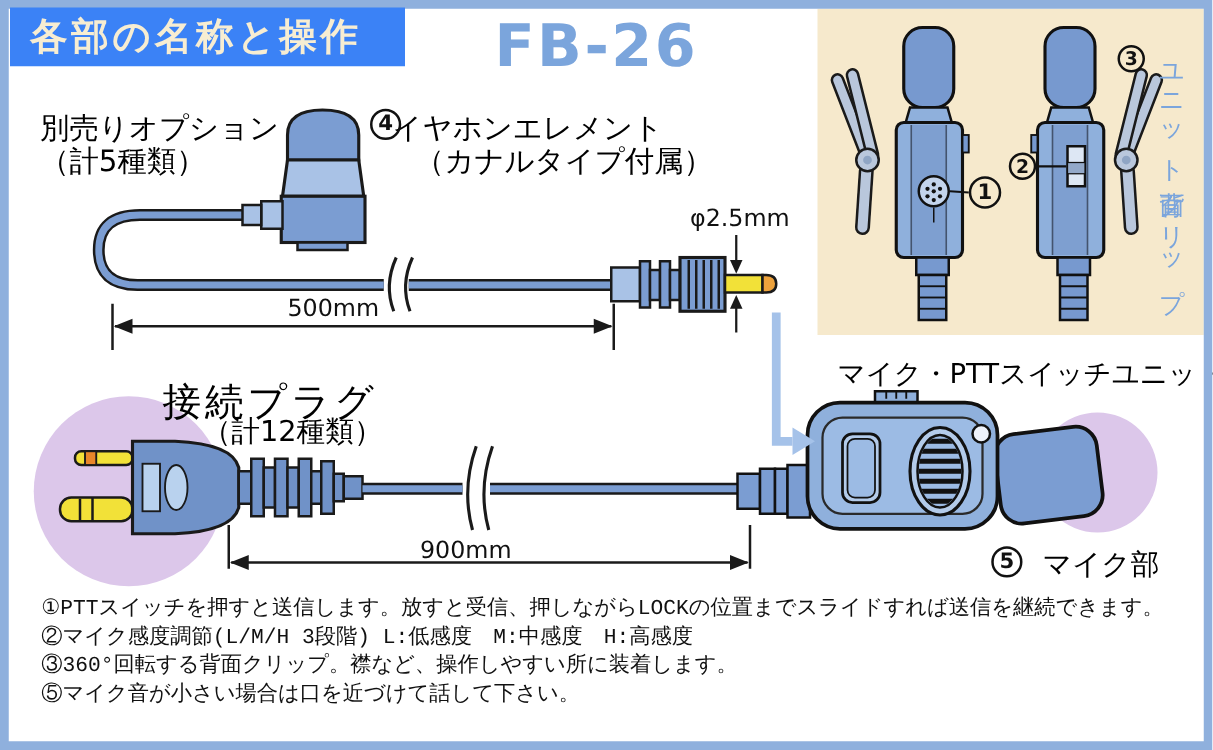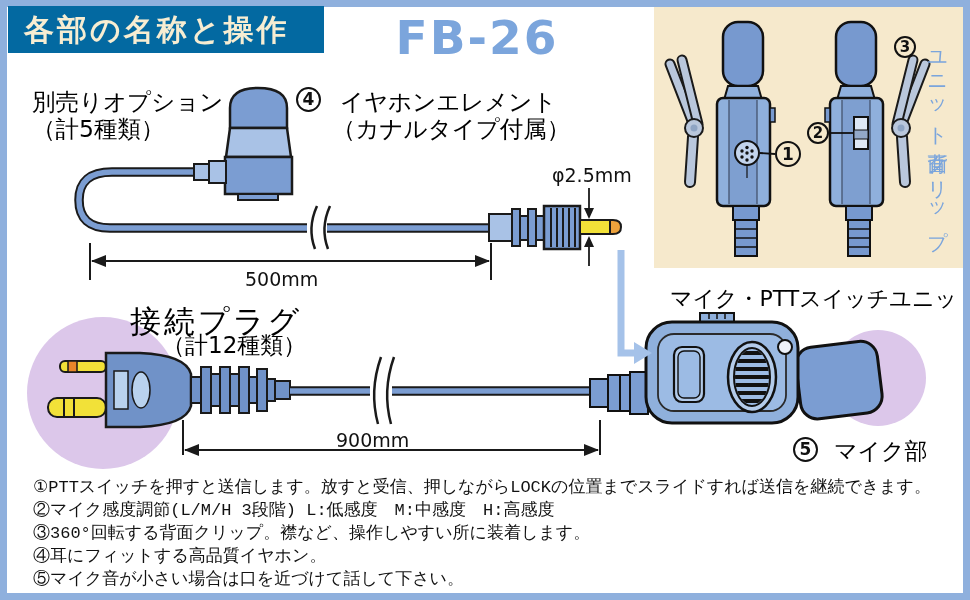--- a/index.html
+++ b/index.html
@@ -7,21 +7,21 @@
     width:970px;height:600px;position:relative;overflow:hidden;
     background:#ffffff;
     font-family:"DejaVu Sans","Liberation Sans",sans-serif;
   }
   .frame{
     position:absolute;inset:0;border:7px solid #8fb0dd;
     z-index:6;pointer-events:none;
   }
   .badge{
     position:absolute;left:8px;top:6px;width:300px;height:47px;
-    background:#0369a1;color:#f7edd2;font-size:30px;font-weight:bold;
+    background:#3b82f6;color:#f7edd2;font-size:30px;font-weight:bold;
     line-height:47px;padding-left:16px;letter-spacing:3px;z-index:7;
   }
   .model-title{
     position:absolute;left:392px;top:10px;width:170px;text-align:center;
     color:#7ba5dc;font-size:47px;font-weight:bold;letter-spacing:2px;z-index:2;
   }
   .cream-panel{
     position:absolute;left:654px;top:7px;width:309px;height:261px;
     background:#f6e9cc;z-index:0;
   }
@@ -240,39 +240,38 @@
     <line x1="830" y1="133" x2="853" y2="133" stroke="#111" stroke-width="1.8"></line>
   </g>
 </svg>
 
 <div class="badge">各部の名称と操作</div>
 <div class="model-title">FB-26</div>
 
 <div class="lbl" style="left:32px;top:86px;font-size:23.5px;">別売りオプション</div>
 <div class="lbl" style="left:32px;top:113px;font-size:23.5px;">（計5種類）</div>
 <span class="cnum big" style="left:296px;top:87px;">4</span>
-<div class="lbl" style="left:340px;top:86px;font-size:23.5px;">イヤホンエレメント</div>
+<div class="lbl" style="left:314px;top:86px;font-size:23.5px;">イヤホンエレメント</div>
 <div class="lbl" style="left:332px;top:113px;font-size:23.5px;">（カナルタイプ付属）</div>
 <div class="dim-lbl" style="left:552px;top:164px;text-align:center;">φ2.5mm</div>
-<div class="dim-lbl" style="left:245px;top:236px;margin-top:32px;">500mm</div>
+<div class="dim-lbl" style="left:230px;top:236px;">500mm</div>
 
 <span class="cnum small" style="left:775px;top:141px;width:26px;height:26px;font-size:17px;line-height:22px;">1</span>
 <span class="cnum small" style="left:807px;top:122px;">2</span>
 <span class="cnum small" style="left:894px;top:36px;">3</span>
 <div class="vert-lbl" style="left:925px;top:38px;height:225px;">ユニット背面クリップ</div>
 
 <div class="lbl" style="left:130px;top:301px;font-size:31px;letter-spacing:3px;">接続プラグ</div>
 <div class="lbl" style="left:162px;top:330px;font-size:23px;">（計12種類）</div>
 <div class="dim-lbl" style="left:336px;top:429px;">900mm</div>
 
 <div class="lbl" style="left:670px;top:284px;font-size:22px;">マイク・PTTスイッチユニット</div>
 <span class="cnum big" style="left:793px;top:437px;">5</span>
 <div class="lbl" style="left:834px;top:436px;font-size:23px;">マイク部</div>
 
 <div class="notes">
   <div>①PTTスイッチを押すと送信します。放すと受信、押しながらLOCKの位置までスライドすれば送信を継続できます。</div>
   <div>②マイク感度調節(L/M/H 3段階) L:低感度　M:中感度　H:高感度</div>
   <div>③360°回転する背面クリップ。襟など、操作しやすい所に装着します。</div>
-  <div>④耳にフィットする高品質イヤホン。</div>
   <div>⑤マイク音が小さい場合は口を近づけて話して下さい。</div>
 </div>
 
 <div class="frame"></div>
 
 </body></html>

